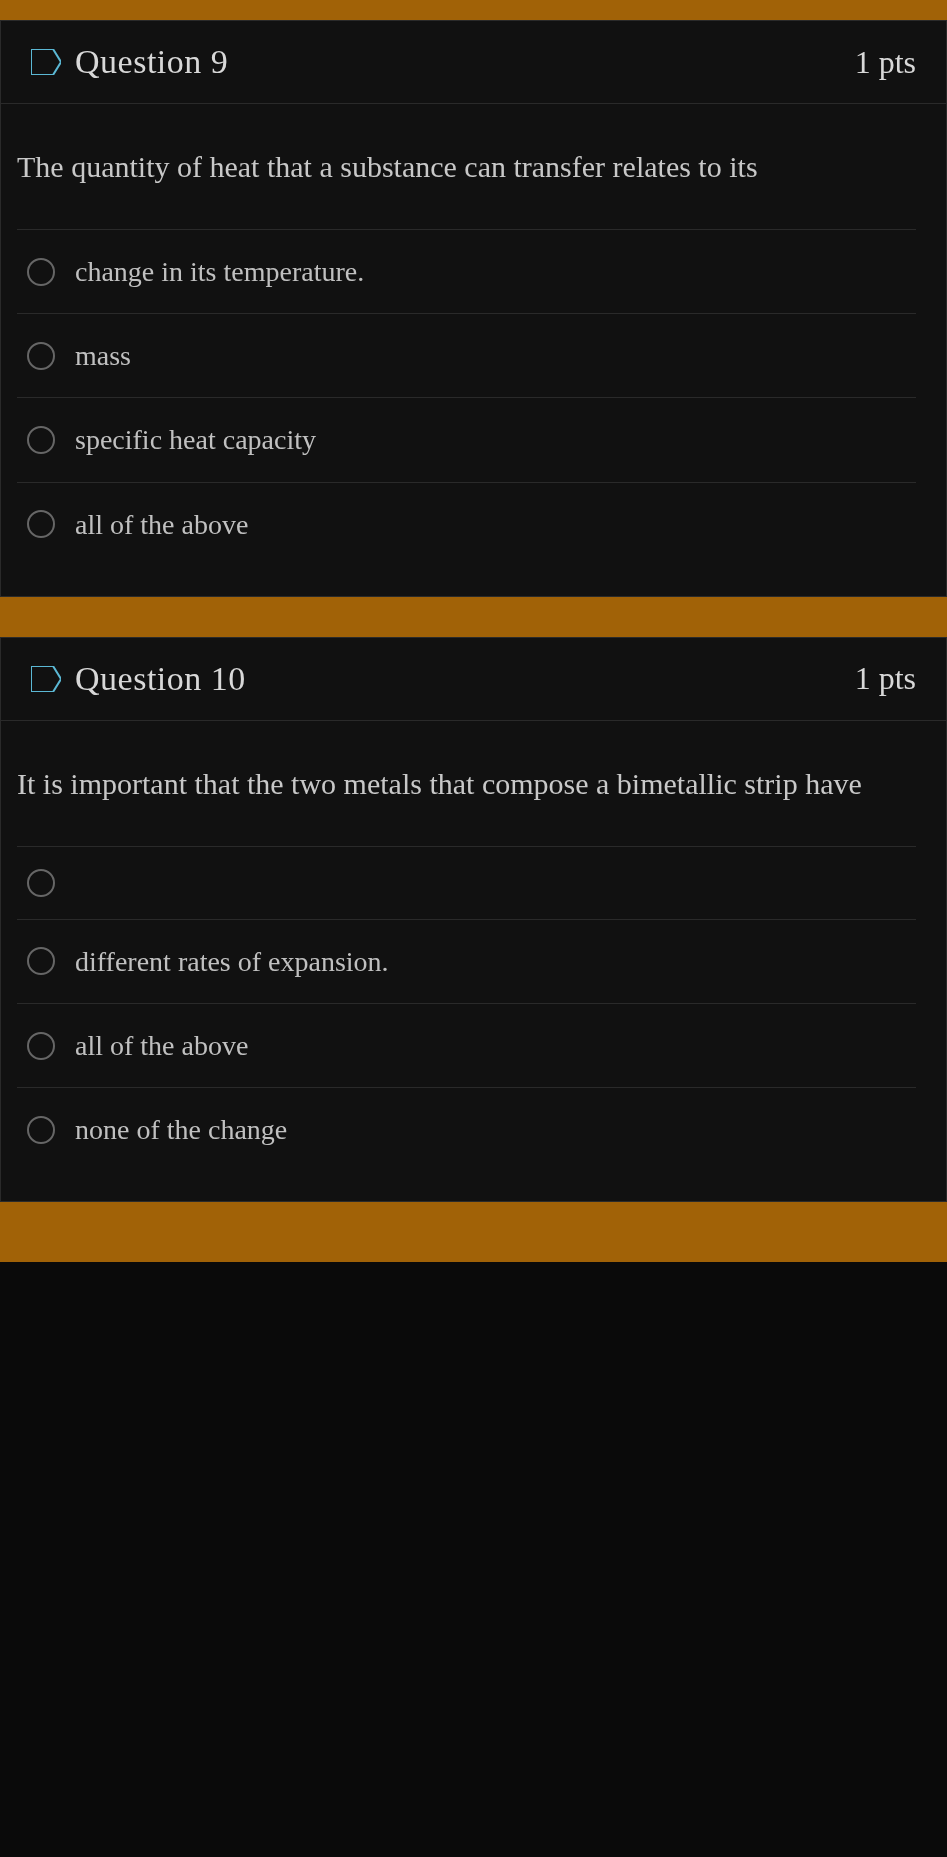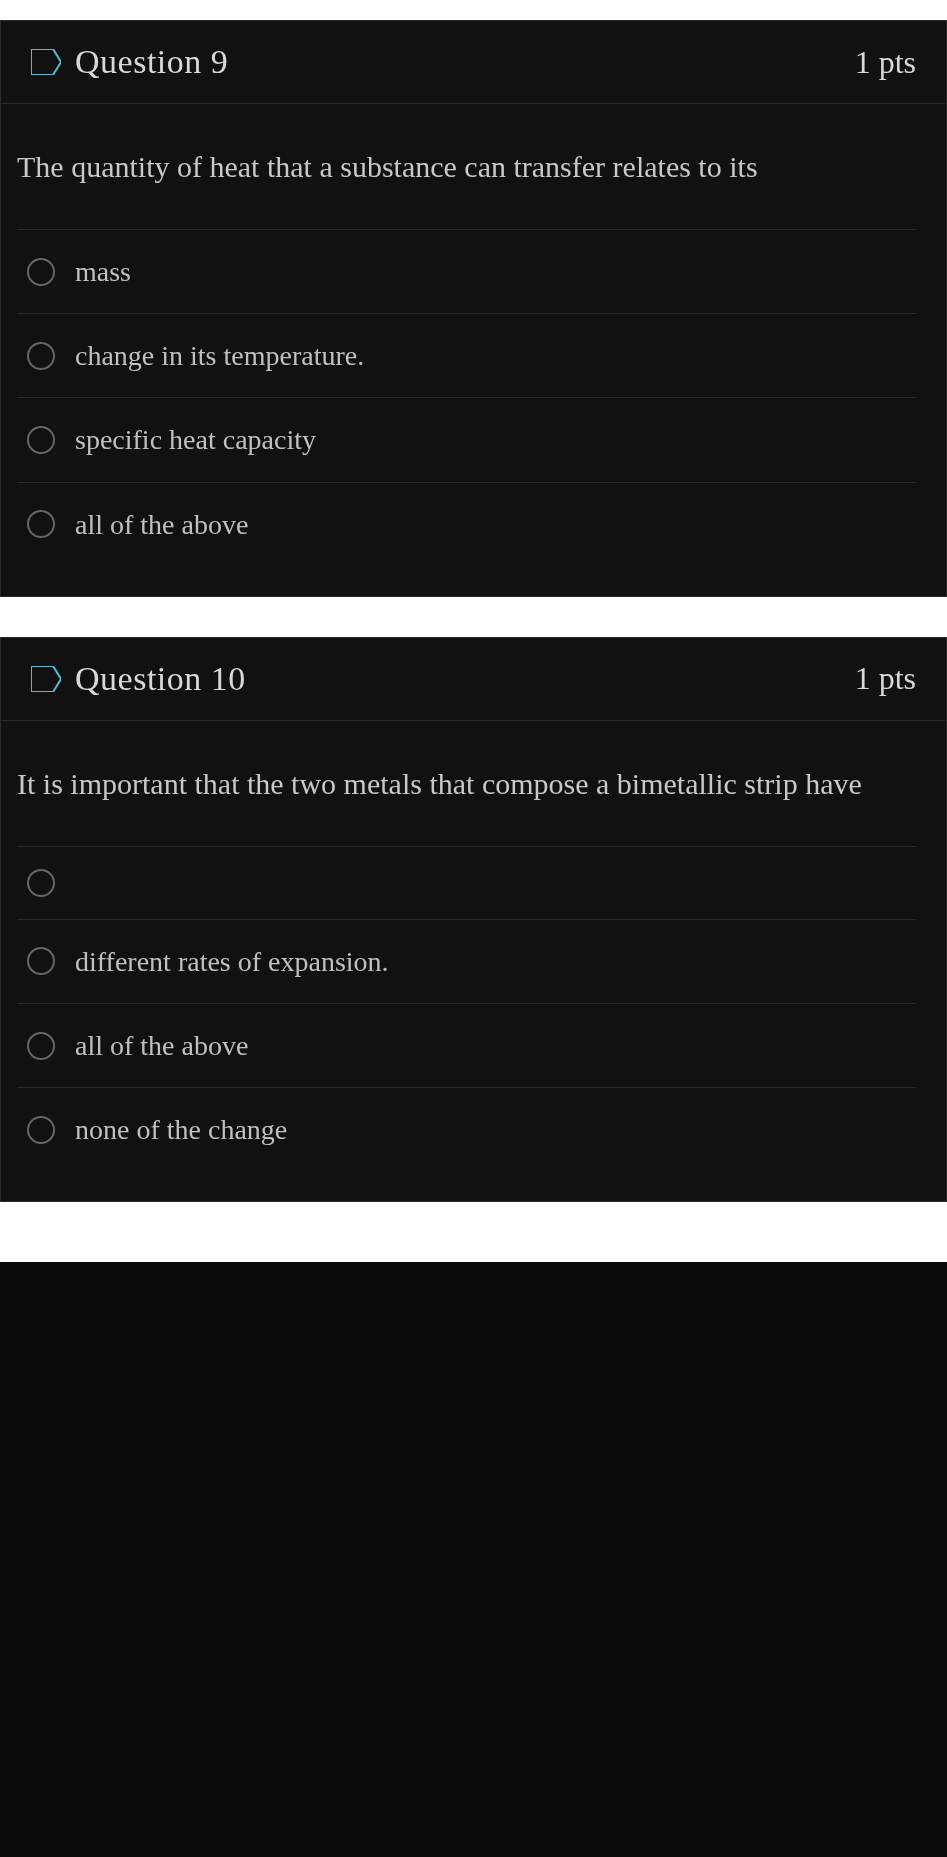--- a/index.html
+++ b/index.html
@@ -12,21 +12,21 @@
       background-color: #0a0a0a;
       color: #d0d0d0;
       font-family: Georgia, 'Times New Roman', serif;
       width: 947px;
       min-height: 1857px;
       font-size: 28px;
     }
 
     .page-container {
       width: 947px;
-      background-color: #ffffff;
+      background-color: #a16207;
       padding: 20px 0;
     }
 
     .question-block {
       margin-bottom: 40px;
     }
 
     .question-header {
       background-color: #111111;
       border: 1px solid #2a2a2a;
@@ -122,25 +122,25 @@
           </svg>
           <span class="question-title">Question 9</span>
         </div>
         <span class="question-pts">1 pts</span>
       </div>
       <div class="question-body">
         <p class="question-text">The quantity of heat that a substance can transfer relates to its</p>
         <ul class="options-list">
           <li class="option-item">
             <div class="radio-circle"></div>
-            <span class="option-label">mass</span>
+            <span class="option-label">change in its temperature.</span>
           </li>
           <li class="option-item">
             <div class="radio-circle"></div>
-            <span class="option-label">change in its temperature.</span>
+            <span class="option-label">mass</span>
           </li>
           <li class="option-item">
             <div class="radio-circle"></div>
             <span class="option-label">specific heat capacity</span>
           </li>
           <li class="option-item">
             <div class="radio-circle"></div>
             <span class="option-label">all of the above</span>
           </li>
         </ul>

